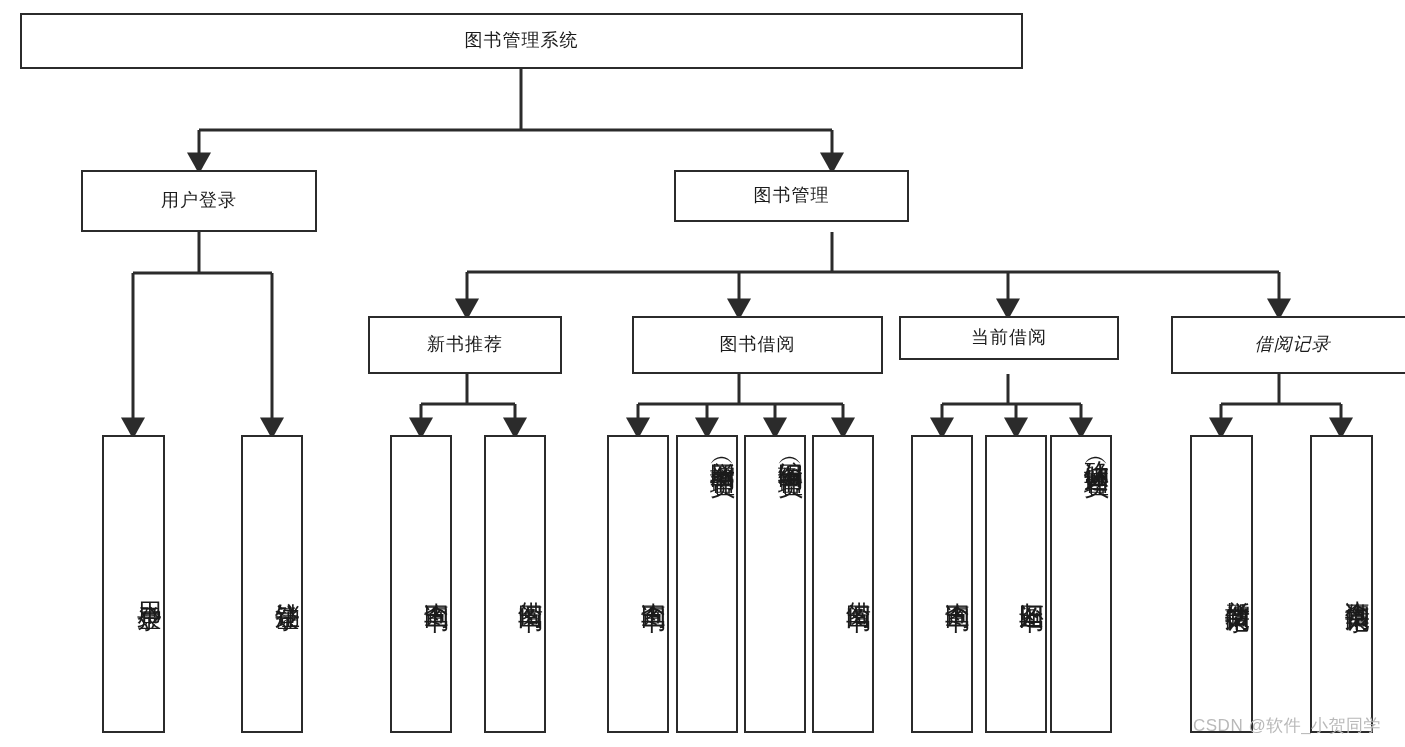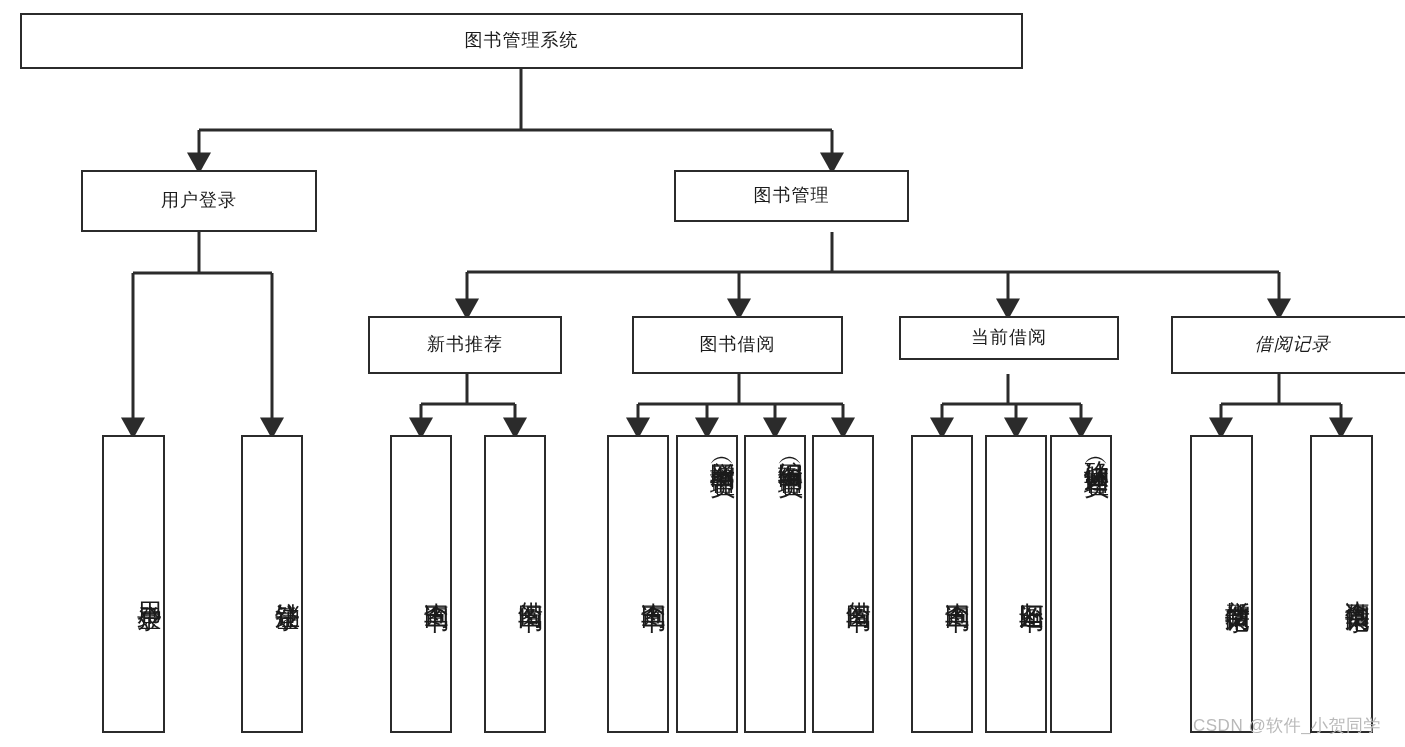--- a/index.html
+++ b/index.html
@@ -116,21 +116,21 @@
       <path d="M1341,404 L1341,427" marker-end="url(#arr)"></path>
     </g>
   </svg>
 
   <div class="node horiz" style="left:20px; top:13px; width:1003px; height:56px;">图书管理系统</div>
 
   <div class="node horiz" style="left:81px; top:170px; width:236px; height:62px;">用户登录</div>
   <div class="node horiz" style="left:674px; top:170px; width:235px; height:52px;">图书管理</div>
 
   <div class="node horiz" style="left:368px; top:316px; width:194px; height:58px;">新书推荐</div>
-  <div class="node horiz" style="left:632px; top:316px; width:211px; height:58px;">图书借阅</div>
+  <div class="node horiz" style="left:632px; top:316px; width:251px; height:58px;">图书借阅</div>
   <div class="node horiz" style="left:899px; top:316px; width:220px; height:44px;">当前借阅</div>
   <div class="node horiz" style="left:1171px; top:316px; width:243px; height:58px;font-style:italic;">借阅记录</div>
 
   <div class="node vert" style="left:102px; top:435px; width:63px; height:298px;">用户登录</div>
   <div class="node vert" style="left:241px; top:435px; width:62px; height:298px;">注销登录</div>
 
   <div class="node vert" style="left:390px; top:435px; width:62px; height:298px;">查询图书</div>
   <div class="node vert" style="left:484px; top:435px; width:62px; height:298px;">借阅图书</div>
 
   <div class="node vert" style="left:607px; top:435px; width:62px; height:298px;">查询图书</div>

